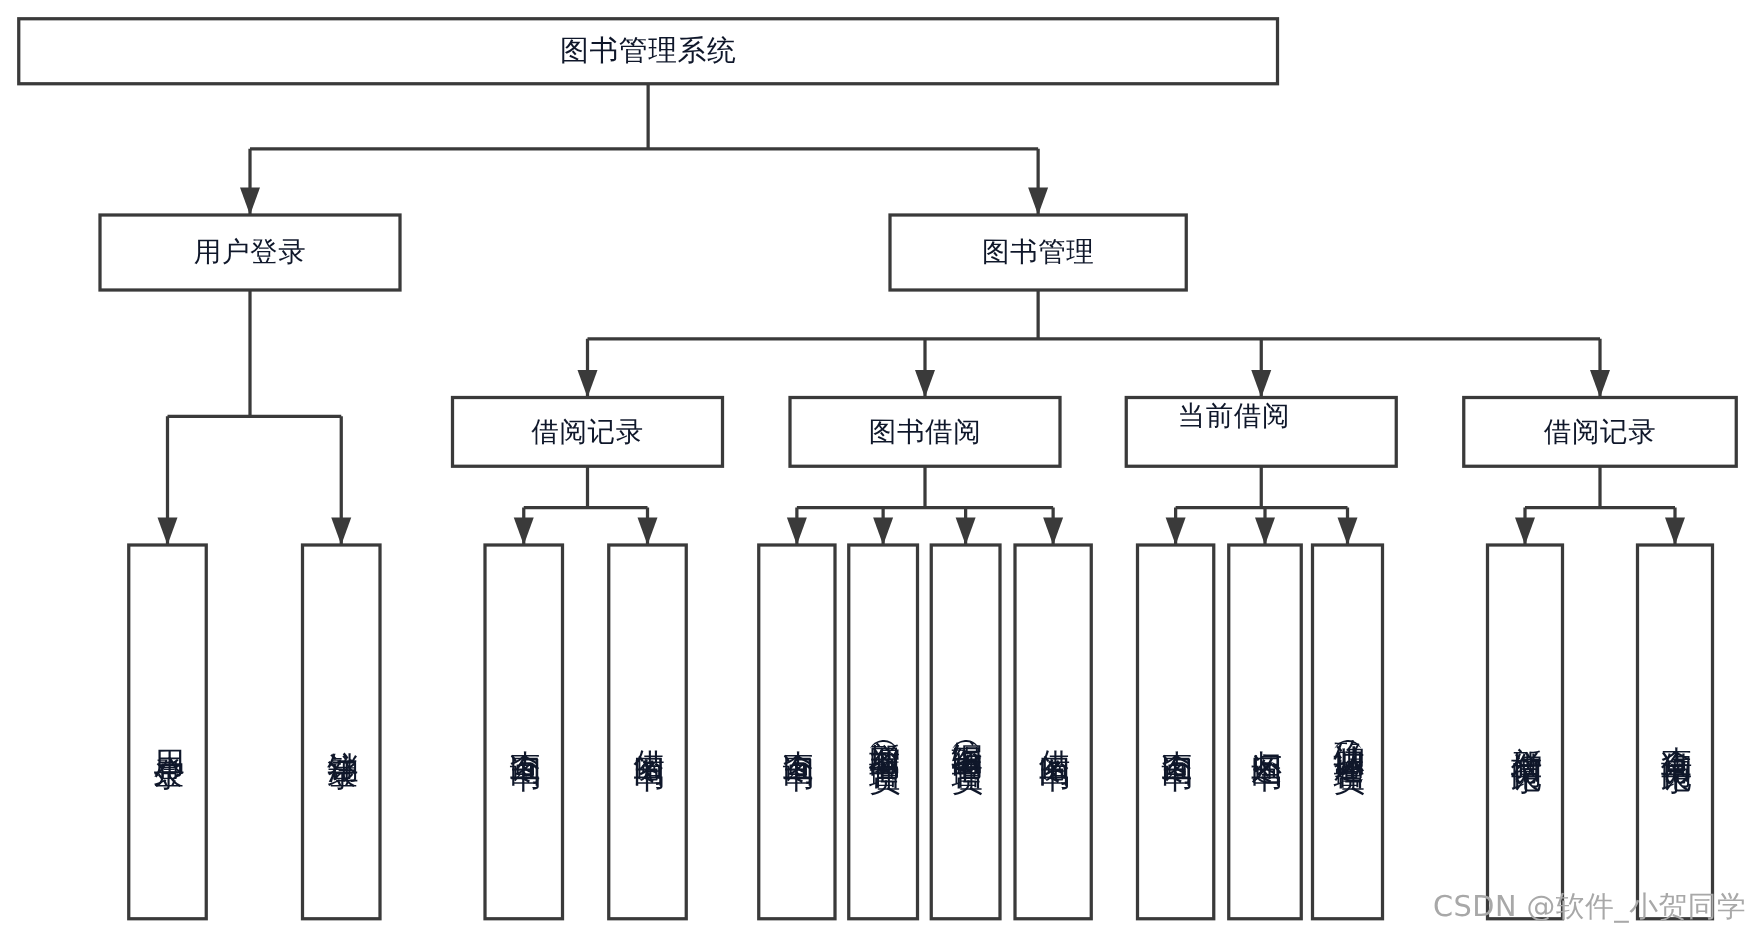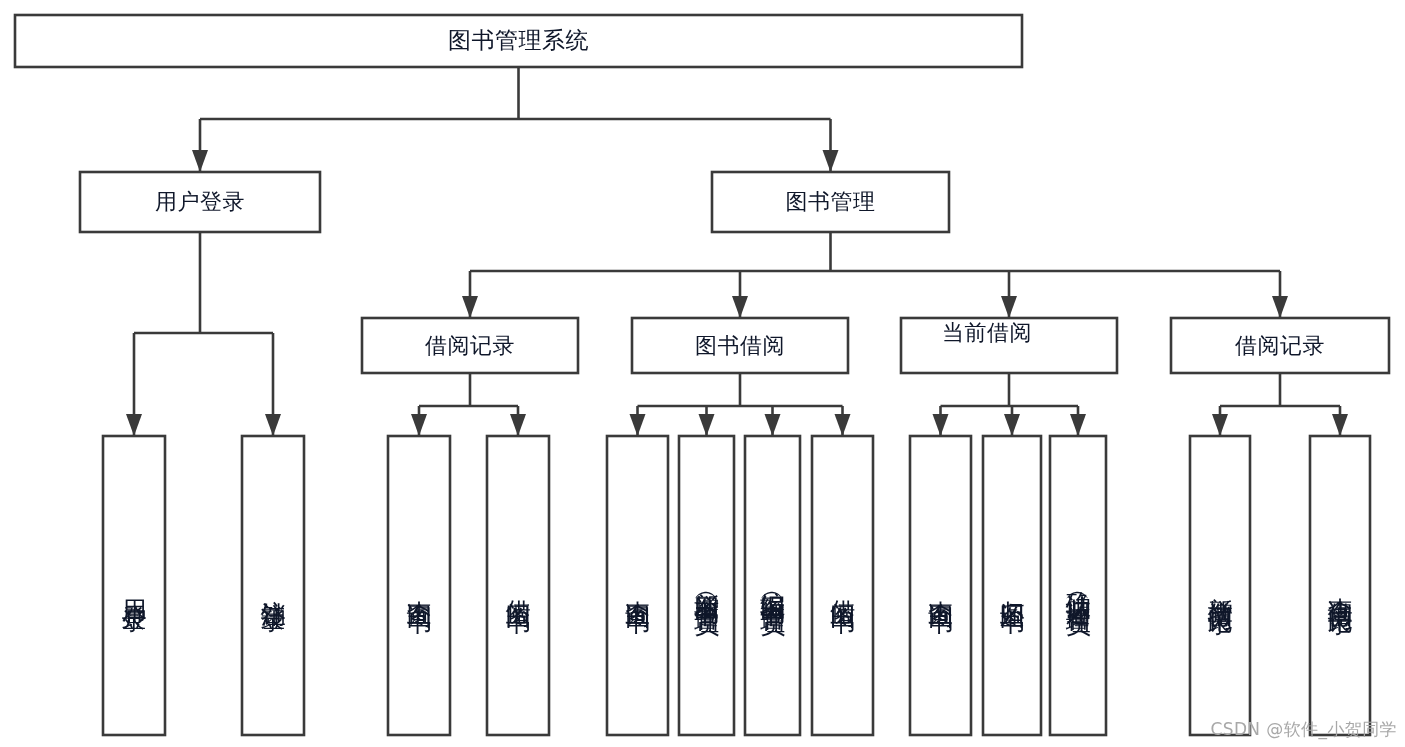--- a/index.html
+++ b/index.html
@@ -65,21 +65,21 @@
   .node-label.vertical {
     writing-mode: vertical-rl;
     text-orientation: upright;
     font-size: 25px;
     letter-spacing: 3px;
   }
   .watermark {
     position: absolute;
     right: 8px;
     bottom: 6px;
-    font-size: 17px;
+    font-size: 23px;
     color: #a8a8a8;
     font-family: "DejaVu Sans", "Liberation Sans", sans-serif;
     letter-spacing: 0.4px;
     white-space: pre;
   }
 </style>
 </head>
 <body>
 
 <div id="diagram-root">

